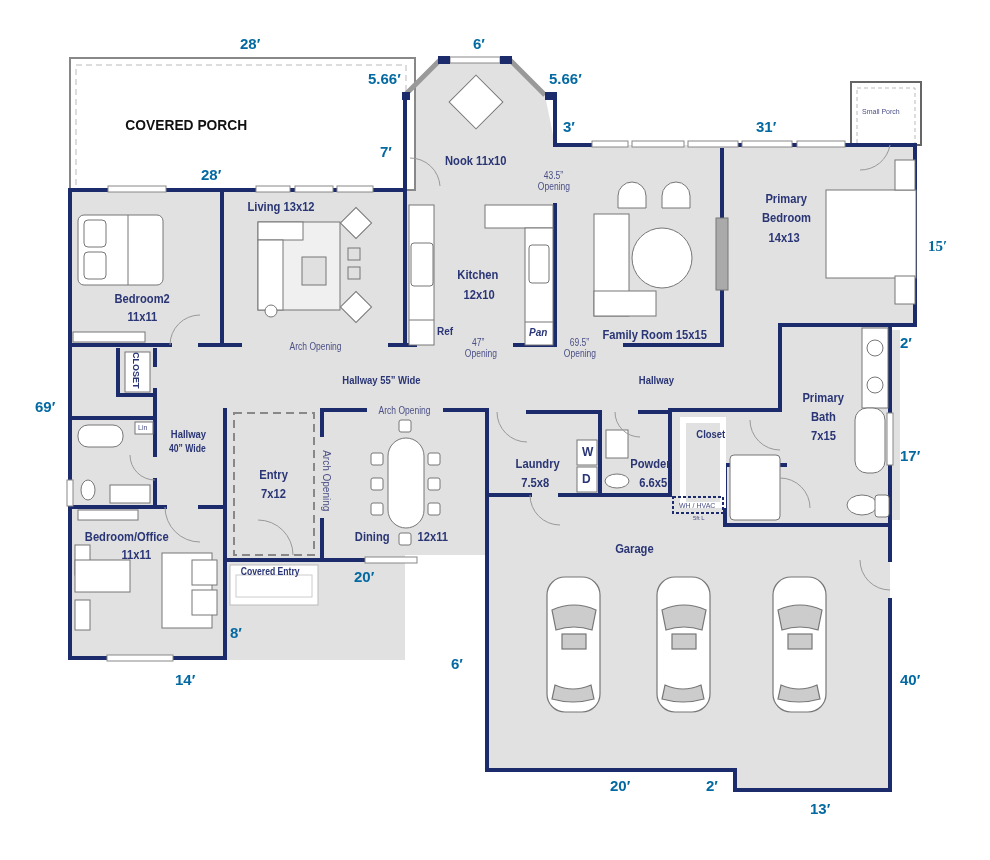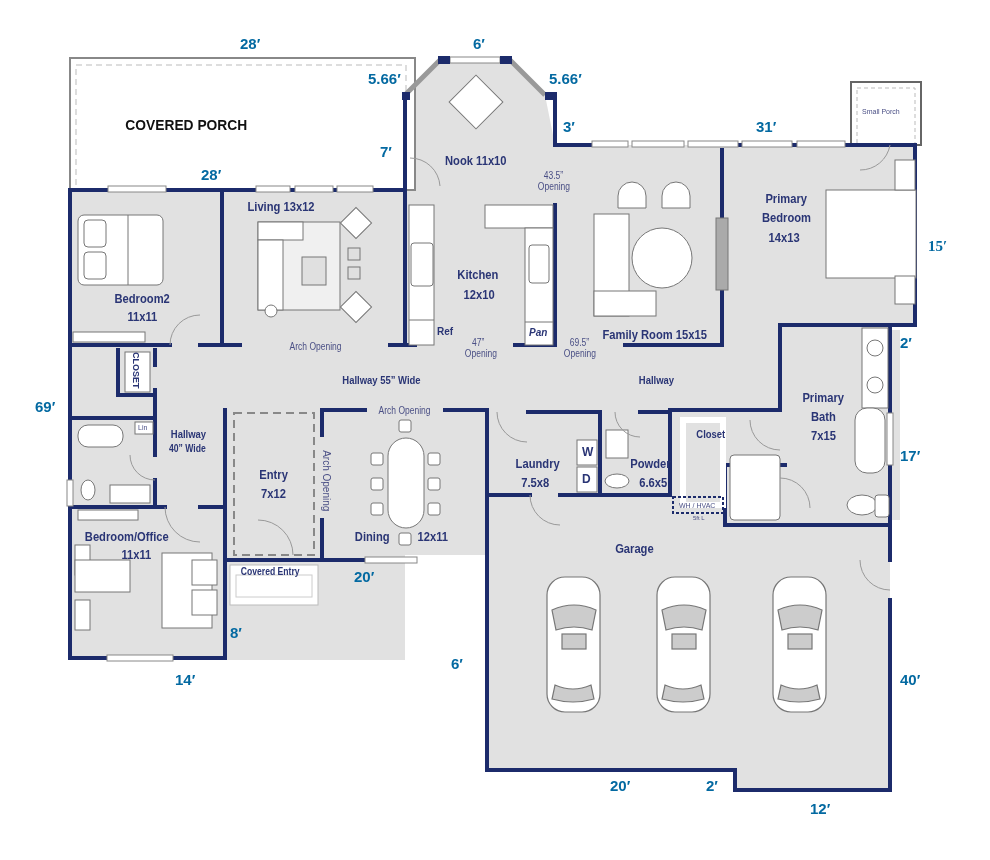--- a/index.html
+++ b/index.html
@@ -312,13 +312,13 @@
 <div class="lbl dim" style="left:900px;top:334px;">2′</div>
 <div class="lbl dim" style="left:900px;top:447px;">17′</div>
 <div class="lbl dim" style="left:35px;top:398px;">69′</div>
 <div class="lbl dim" style="left:230px;top:624px;">8′</div>
 <div class="lbl dim" style="left:139px;top:671px;margin-left:36px;">14′</div>
 <div class="lbl dim" style="left:354px;top:568px;">20′</div>
 <div class="lbl dim" style="left:451px;top:655px;">6′</div>
 <div class="lbl dim" style="left:900px;top:671px;">40′</div>
 <div class="lbl dim" style="left:610px;top:777px;">20′</div>
 <div class="lbl dim" style="left:706px;top:777px;">2′</div>
-<div class="lbl dim" style="left:810px;top:800px;">12′</div>
+<div class="lbl dim" style="left:810px;top:800px;">13′</div>
 
 </body></html>

